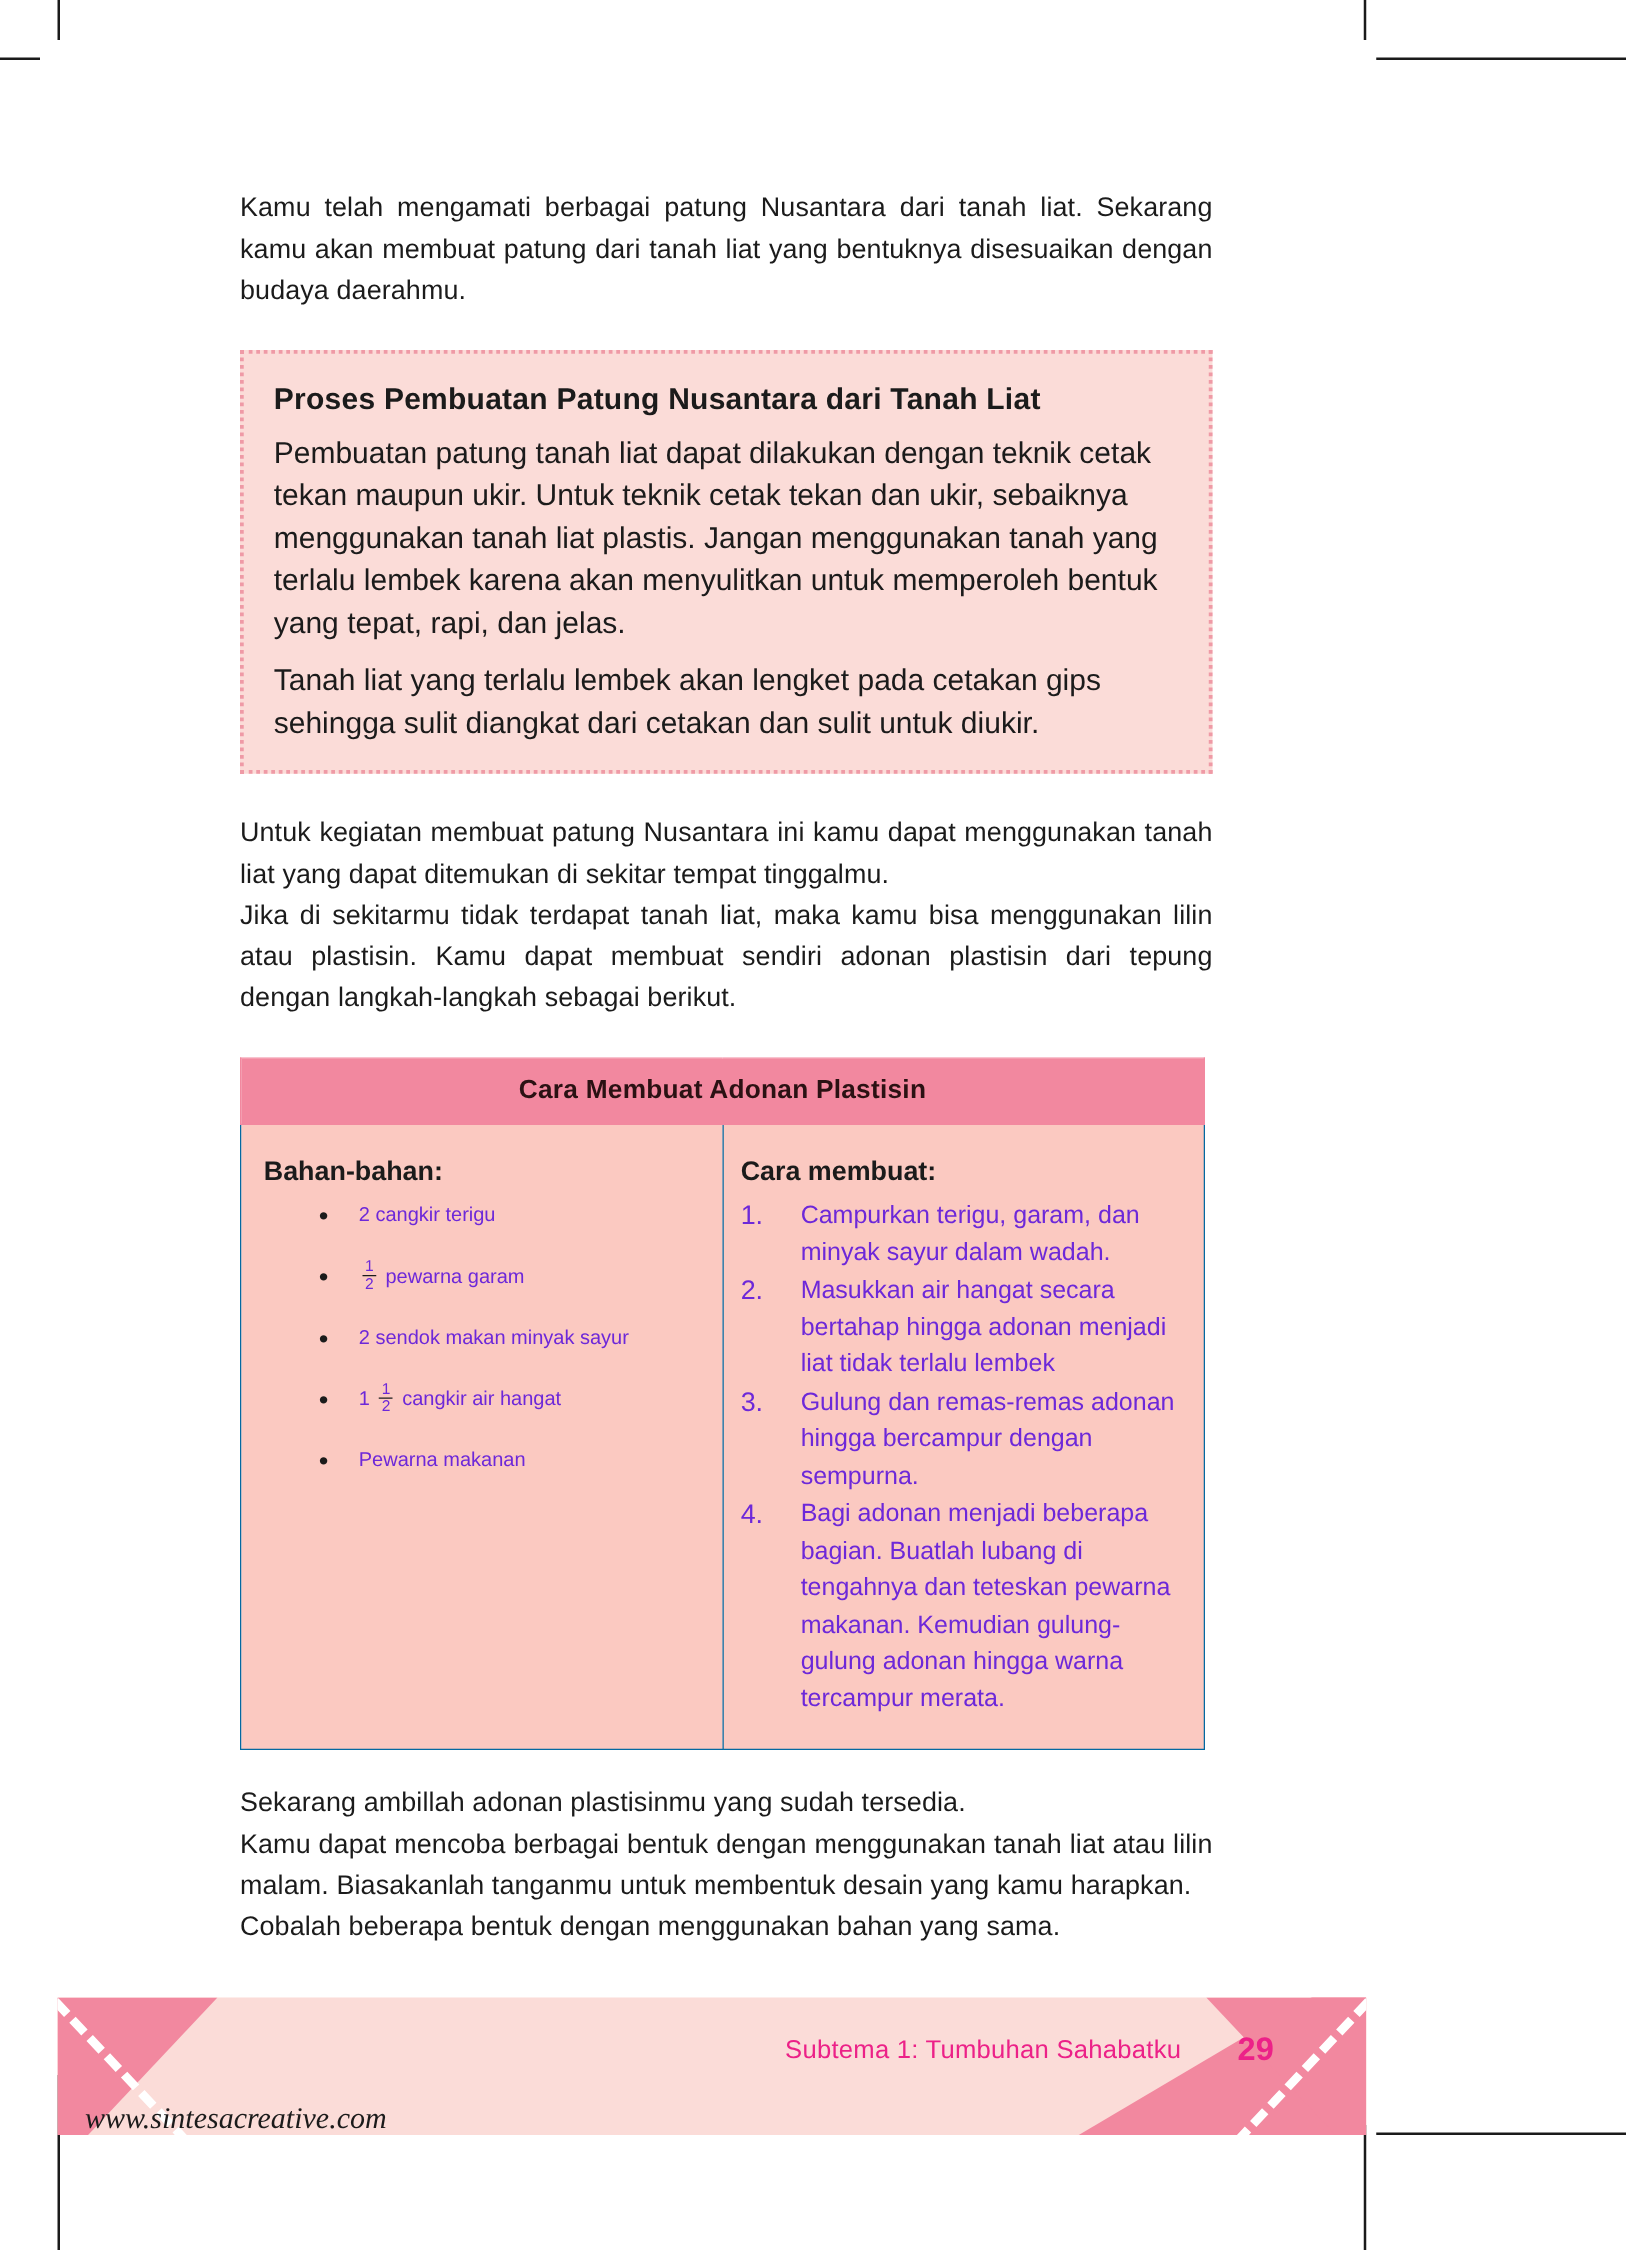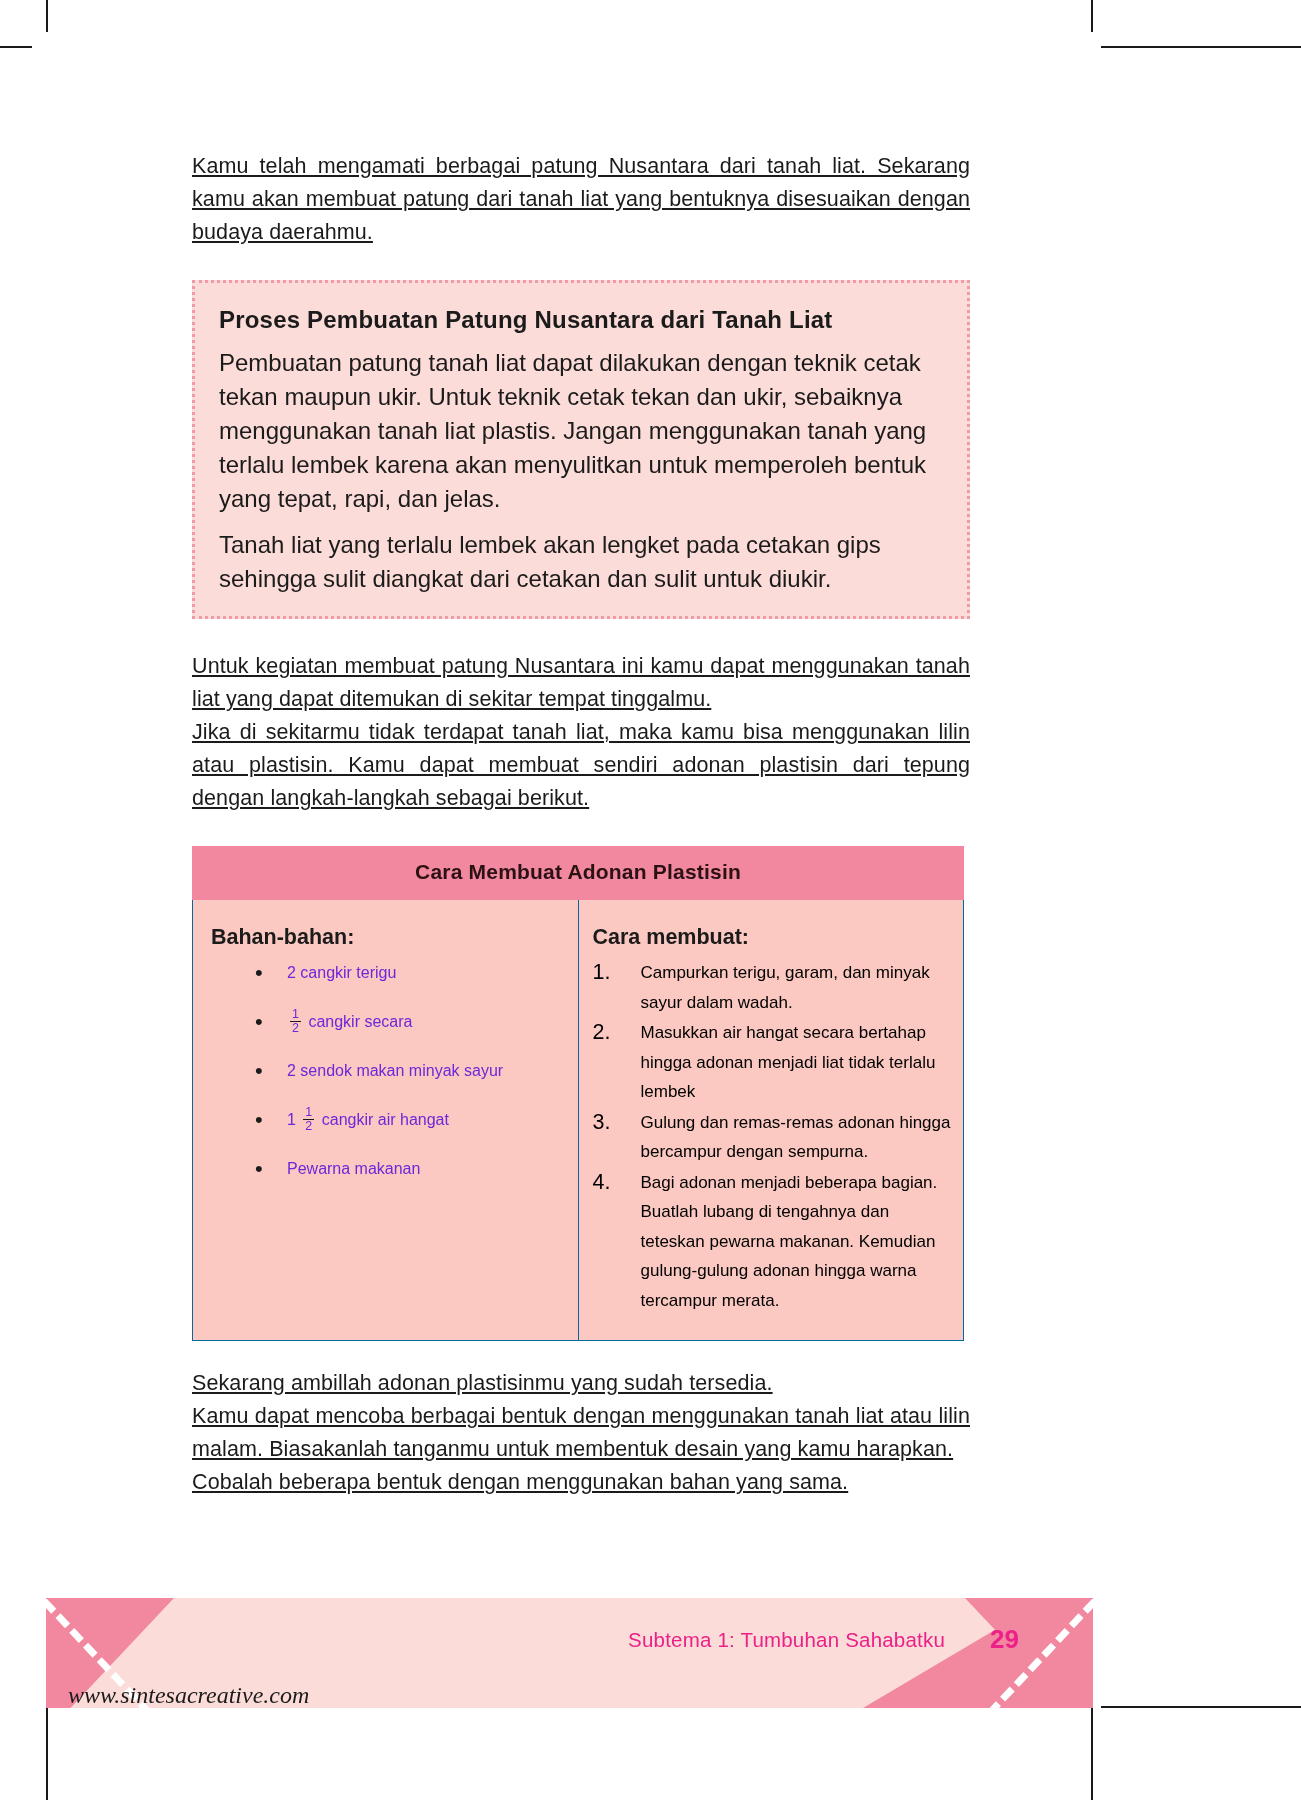--- a/index.html
+++ b/index.html
@@ -39,21 +39,20 @@
     width: 778px;
   }
 
   .para {
     font-family: "Liberation Sans", sans-serif;
     font-size: 21.5px;
     line-height: 33px;
     color: #1b1b1b;
     letter-spacing: 0.1px;
     margin: 0 0 0 0;
-    text-decoration: underline;
   }
   .para.justify { text-align: justify; }
 
   .gap-a { height: 31px; }
   .gap-b { height: 26px; }
 
   
   .callout {
     position: relative;
     background: #fbdcd8;
@@ -149,23 +148,23 @@
 
   ol.steps {
     list-style: none;
     margin: 0;
     padding: 0;
     counter-reset: st;
   }
   ol.steps li {
     position: relative;
     counter-increment: st;
-    font-size: 17px;
+    font-size: 20px;
     line-height: 29.5px;
-    color: #000000;
+    color: #6d28d9;
     padding-left: 48px;
     margin-bottom: 1px;
   }
   ol.steps li:before {
     content: counter(st) ".";
     position: absolute;
     left: 0;
     top: 0;
     width: 34px;
     text-align: left;
@@ -296,21 +295,21 @@
           <th colspan="2">Cara Membuat Adonan Plastisin</th>
         </tr>
       </thead>
       <tbody>
         <tr>
           <td style="width:385px;">
             <div class="cell-inner">
               <div class="sub-head">Bahan-bahan:</div>
               <ul class="ingredients" id="ingredients-list">
                   <li><span>2 </span><span>cangkir terigu</span></li>
-                  <li><span class="frac"><span class="num">1</span><span class="den">2</span></span> <span>cangkir secara</span></li>
+                  <li><span class="frac"><span class="num">1</span><span class="den">2</span></span> <span>pewarna garam</span></li>
                   <li><span>2 </span><span>sendok makan minyak sayur</span></li>
                   <li><span>1 </span><span class="frac"><span class="num">1</span><span class="den">2</span></span> <span>cangkir air hangat</span></li>
                   <li><span>Pewarna makanan</span></li>
                 </ul>
             </div>
           </td>
           <td style="width:387px;">
             <div class="cell-inner right">
               <div class="sub-head">Cara membuat:</div>
               <ol class="steps" id="steps-list">

